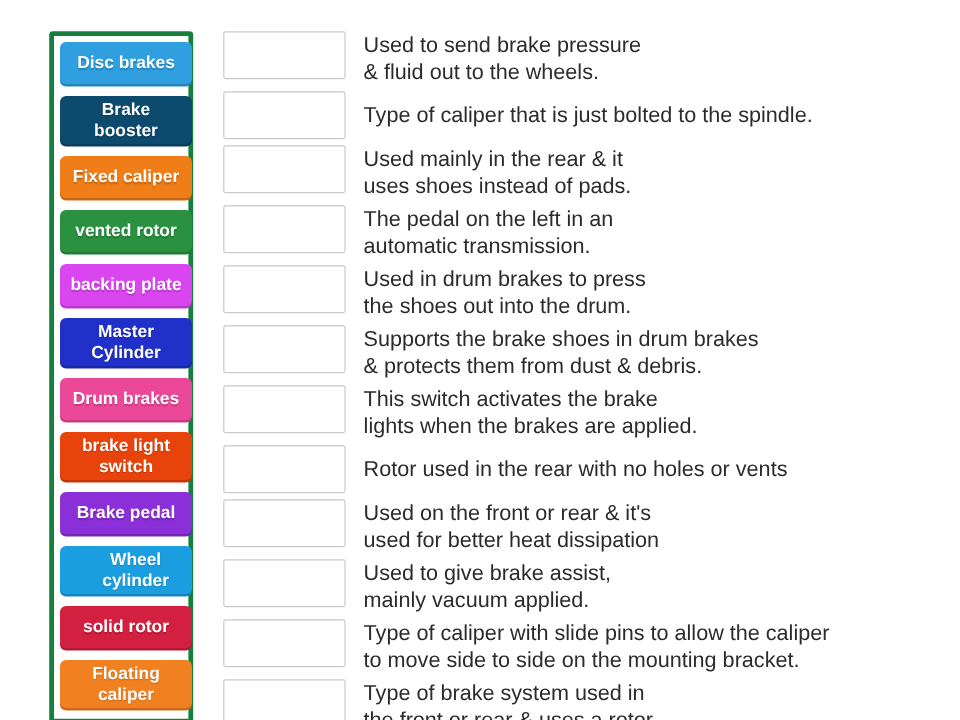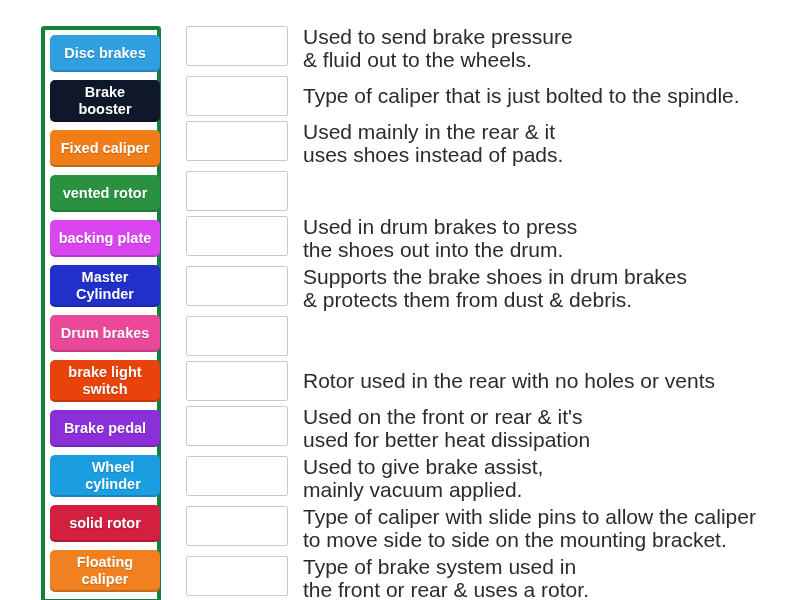--- a/index.html
+++ b/index.html
@@ -66,35 +66,35 @@
     box-sizing: border-box;
     width: 102px;
     height: 40px;
     flex: 0 0 102px;
     background: #ffffff;
     border: 1px solid #c9c9c9;
     border-radius: 2px;
   }
   .definition {
     margin-left: 15px;
-    font-size: 21px;
+    font-size: 18px;
     line-height: 22.5px;
     color: #2b2b2b;
     white-space: pre-line;
     padding-top: 0px;
     flex: 1 1 auto;
   }
   .row.single .definition { padding-top: 9px; }
 </style>
 </head>
 <body>
 
 <div id="tiles-panel">
     <div class="tile" style="background: rgb(47, 159, 223); white-space: pre-line;">Disc brakes</div>
-    <div class="tile two-line" style="background: #0f172a; white-space: pre-line;">Brake
+    <div class="tile two-line" style="background: #0c4a6e; white-space: pre-line;">Brake
 booster</div>
     <div class="tile" style="background: rgb(239, 125, 24); white-space: pre-line;">Fixed caliper</div>
     <div class="tile" style="background: rgb(42, 145, 65); white-space: pre-line;">vented rotor</div>
     <div class="tile" style="background: #d946ef; white-space: pre-line;">backing plate</div>
     <div class="tile two-line" style="background: rgb(32, 48, 200); white-space: pre-line;">Master
 Cylinder</div>
     <div class="tile" style="background: #ec4899; white-space: pre-line;">Drum brakes</div>
     <div class="tile two-line" style="background: rgb(232, 67, 10); white-space: pre-line;">brake light
 switch</div>
     <div class="tile" style="background: rgb(139, 47, 216); white-space: pre-line;">Brake pedal</div>
@@ -115,33 +115,37 @@
       <div class="dropzone"></div>
       <div class="definition">Type of caliper that is just bolted to the spindle.</div>
     </div>
     <div class="row">
       <div class="dropzone"></div>
       <div class="definition">Used mainly in the rear &amp; it
 uses shoes instead of pads.</div>
     </div>
     <div class="row">
       <div class="dropzone"></div>
+      <div class="definition">The pedal on the left in an
+automatic transmission.</div>
     </div>
     <div class="row">
       <div class="dropzone"></div>
       <div class="definition">Used in drum brakes to press
 the shoes out into the drum.</div>
     </div>
     <div class="row">
       <div class="dropzone"></div>
       <div class="definition">Supports the brake shoes in drum brakes
 &amp; protects them from dust &amp; debris.</div>
     </div>
     <div class="row">
       <div class="dropzone"></div>
+      <div class="definition">This switch activates the brake
+lights when the brakes are applied.</div>
     </div>
     <div class="row single">
       <div class="dropzone"></div>
       <div class="definition">Rotor used in the rear with no holes or vents</div>
     </div>
     <div class="row">
       <div class="dropzone"></div>
       <div class="definition">Used on the front or rear &amp; it's
 used for better heat dissipation</div>
     </div>

